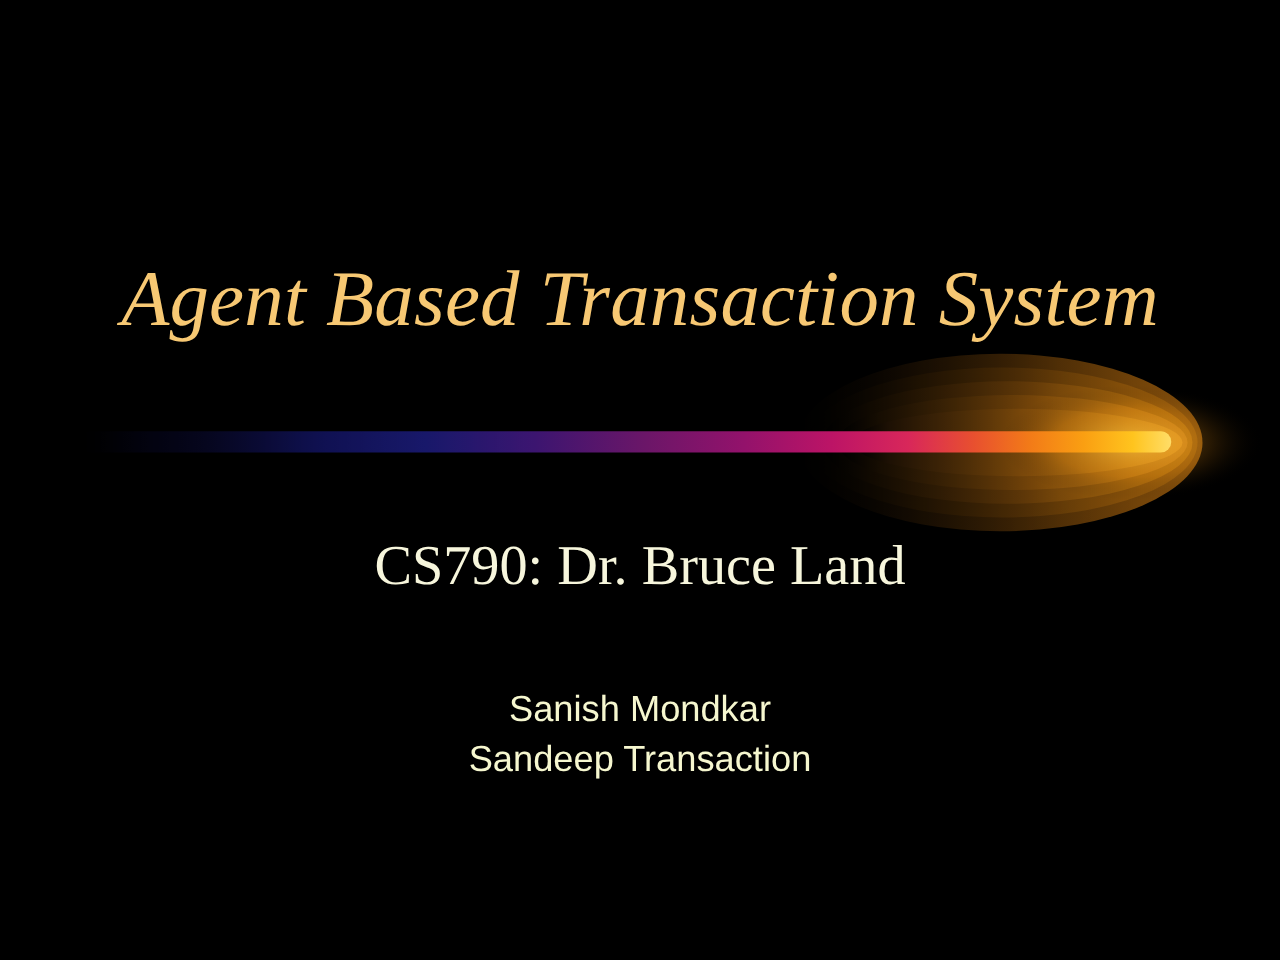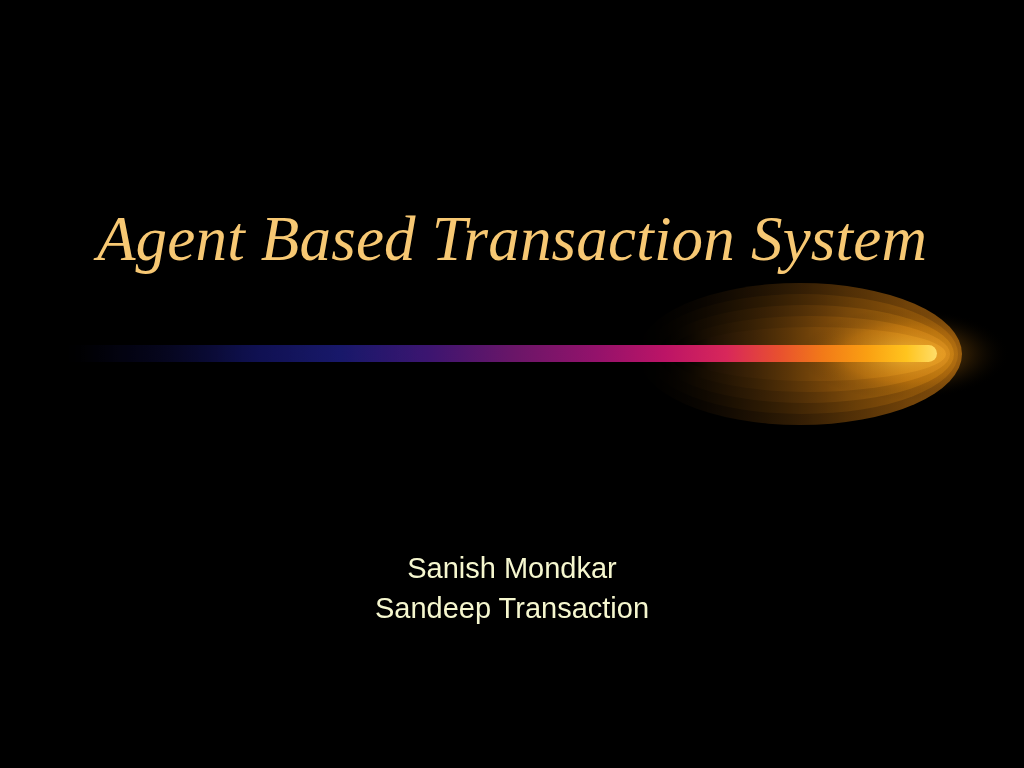--- a/index.html
+++ b/index.html
@@ -196,19 +196,22 @@
 
     <g mask="url(#streakFade)">
       <rect x="60" y="345" width="877" height="17" rx="8.5" fill="url(#streak)"></rect>
     </g>
   </svg>
 
   <div class="title-block">
     <h1 class="title">Agent Based Transaction System</h1>
   </div>
 
+  <div class="subtitle-block">
+    <h2 class="subtitle">CS790: Dr. Bruce Land</h2>
+  </div>
 
   <div class="authors-block">
     <p class="author-line">Sanish Mondkar</p>
     <p class="author-line">Sandeep Transaction</p>
   </div>
 
 </div>
 
 </body></html>

